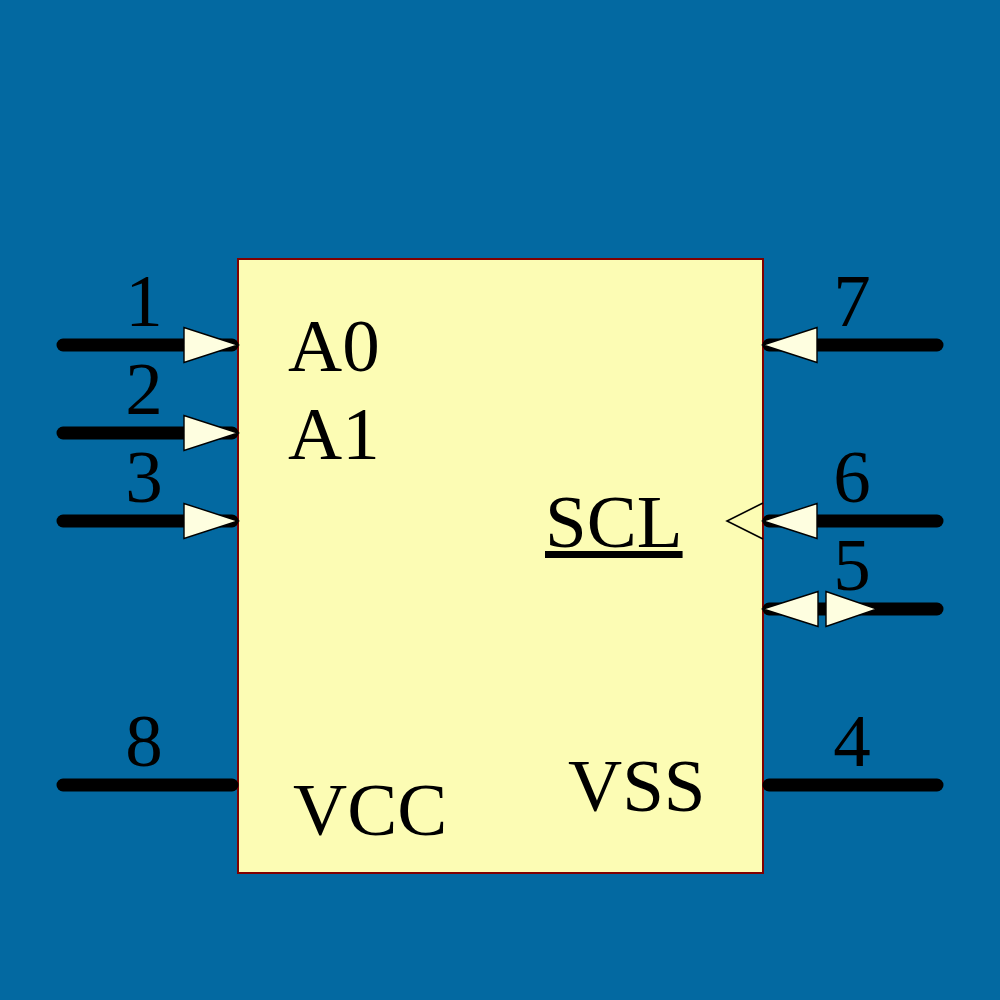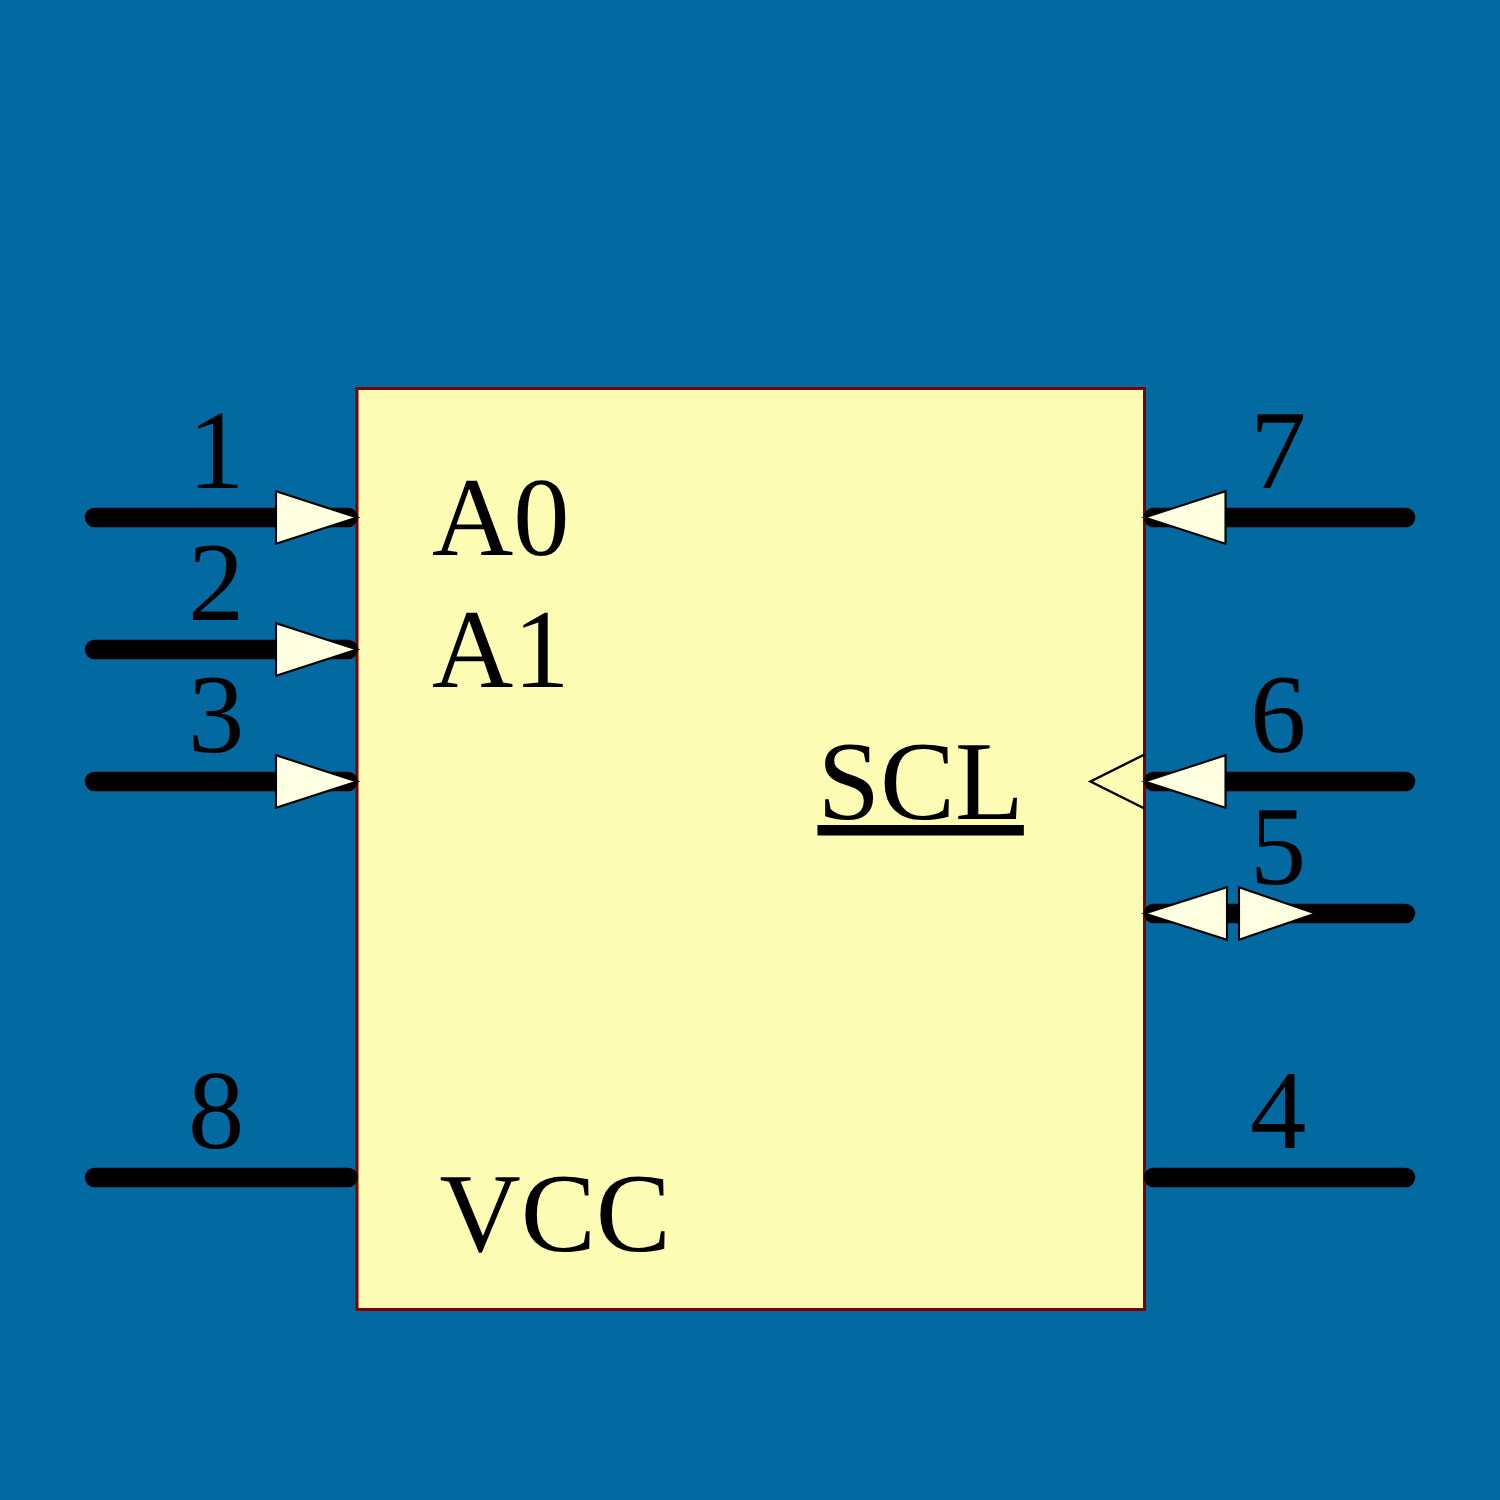--- a/index.html
+++ b/index.html
@@ -78,20 +78,21 @@
     <polyline points="763,503 727,521 763,539" fill="none" stroke="#000000" stroke-width="1.6"></polyline>
 
     <polygon points="763,609 818,591.5 818,626.5" stroke="#000000" stroke-width="1.4" fill="#FEFEE0"></polygon>
     <polygon points="826,591.5 877,609 826,626.5" stroke="#000000" stroke-width="1.4" fill="#FEFEE0"></polygon>
   </svg>
 
   <div class="pin-label lbl-a0">A0</div>
   <div class="pin-label lbl-a1">A1</div>
   <div class="pin-label lbl-scl">SCL</div>
   <div class="pin-label lbl-vcc">VCC</div>
+  <div class="pin-label lbl-vss">VSS</div>
 
   <div class="pin-number num-1">1</div>
   <div class="pin-number num-2">2</div>
   <div class="pin-number num-3">3</div>
   <div class="pin-number num-7">7</div>
   <div class="pin-number num-6">6</div>
   <div class="pin-number num-5">5</div>
   <div class="pin-number num-8">8</div>
   <div class="pin-number num-4">4</div>
 

